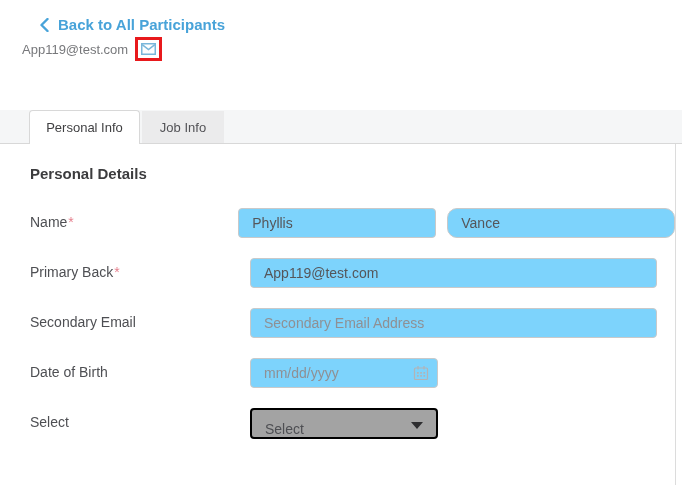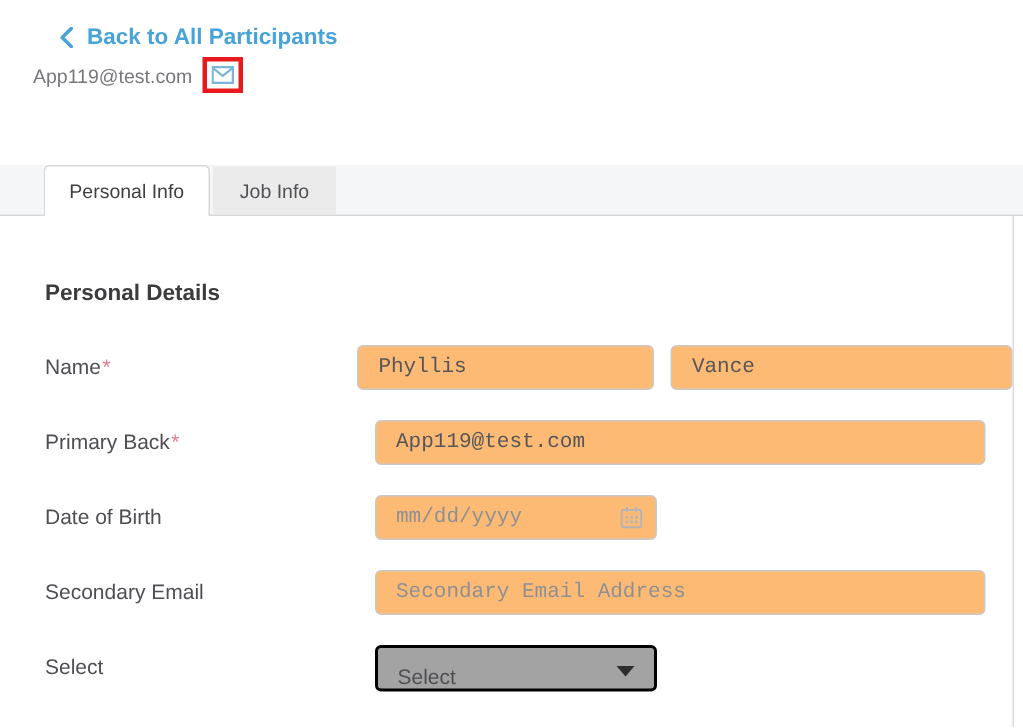--- a/index.html
+++ b/index.html
@@ -26,31 +26,31 @@
   .tab.active { height: 34px; margin-bottom: -1px; background: #fff;
     border: 1px solid #d8d8d8; border-bottom: none; border-radius: 4px 4px 0 0;
     color: #3f3f41; position: relative; z-index: 2; }
   .tab-personal { width: 111px; }
   .tab-jobinfo { width: 82px; }
   .tab-jobperf { width: 132px; }
   .tab-apps { width: 105px; }
 
   
   .content { width: 676px; height: 341px; border-right: 1px solid #dcdcdc; padding-left: 30px; }
-  .section-title { padding-top: 43px; font-size: 15px; font-weight: 700; color: #3c3c3e; }
+  .section-title { padding-top: 21px; font-size: 15px; font-weight: 700; color: #3c3c3e; }
   .form { margin-top: 26px; }
   .form-row { display: flex; margin-bottom: 20px; }
   .field-label { width: 220px; padding-top: 6px; font-size: 14px; color: #4e4f53; }
   .req { color: #e57e8c; margin-left: 1px; }
 
   input { height: 30px; border: 1px solid #c9c9c9; border-radius: 4px; padding: 0 13px;
-    font-size: 14px; color: #55565a; font-family: Liberation Mono, monospace; background: #fdba74; outline: none; }
+    font-size: 14px; color: #55565a; font-family: Liberation Sans, sans-serif; background: #7dd3fc; outline: none; }
   input::placeholder { color: #8f9094; }
   .input-first { width: 198px; margin-right: 11px; }
-  .input-last  { width: 239px; }
+  .input-last  { width: 239px; border-radius: 10px; }
   .input-wide  { width: 407px; }
   .date-wrap { position: relative; width: 188px; }
   .date-wrap input { width: 188px; padding-right: 34px; }
   .calendar-icon { position: absolute; right: 9px; top: 7px; cursor: pointer; line-height: 0; }
 
   .gender-select { width: 188px; height: 31px; border: 2px solid #000000; border-radius: 4px;
     background: #a3a3a3; display: flex; align-items: flex-end; padding: 0 13px; position: relative;
     font-size: 14px; color: #4e4f53; cursor: pointer; }
   .caret-down { position: absolute; right: 13px; top: 12px; width: 0; height: 0;
     border-left: 6px solid transparent; border-right: 6px solid transparent; border-top: 7px solid #2e2e30; }
@@ -101,20 +101,25 @@
     </div>
 
     <div class="form-row">
       <div class="field-label">
         <span>Primary Back</span><span class="req">*</span>
       </div>
       <input class="input-wide" type="text" value="App119@test.com" style="">
     </div>
 
     <div class="form-row">
+      <div class="field-label">Secondary Email</div>
+      <input class="input-wide" type="text" placeholder="Secondary Email Address" style="">
+    </div>
+
+    <div class="form-row">
       <div class="field-label">Date of Birth</div>
       <div class="date-wrap">
         <input type="text" placeholder="mm/dd/yyyy" style="">
         <span class="calendar-icon">
           <svg width="16" height="16" viewBox="0 0 16 16">
             <rect x="1.5" y="3" width="13" height="11.5" rx="1" fill="none" stroke="#b3b3b6" stroke-width="1.2"></rect>
             <line x1="5" y1="1" x2="5" y2="4.4" stroke="#b3b3b6" stroke-width="1.2"></line>
             <line x1="11" y1="1" x2="11" y2="4.4" stroke="#b3b3b6" stroke-width="1.2"></line>
             <g fill="#b3b3b6">
               <rect x="4" y="7" width="1.7" height="1.7"></rect>
@@ -123,25 +128,20 @@
               <rect x="4" y="10" width="1.7" height="1.7"></rect>
                 <rect x="7.2" y="10" width="1.7" height="1.7"></rect>
                 <rect x="10.4" y="10" width="1.7" height="1.7"></rect>
             </g>
           </svg>
         </span>
       </div>
     </div>
 
     <div class="form-row">
-      <div class="field-label">Secondary Email</div>
-      <input class="input-wide" type="text" placeholder="Secondary Email Address" style="">
-    </div>
-
-    <div class="form-row">
       <div class="field-label">Select</div>
       <div class="gender-select">
         <span>Select</span>
         <span class="caret-down"></span>
       </div>
     </div>
 
   </div>
 </div>
 

